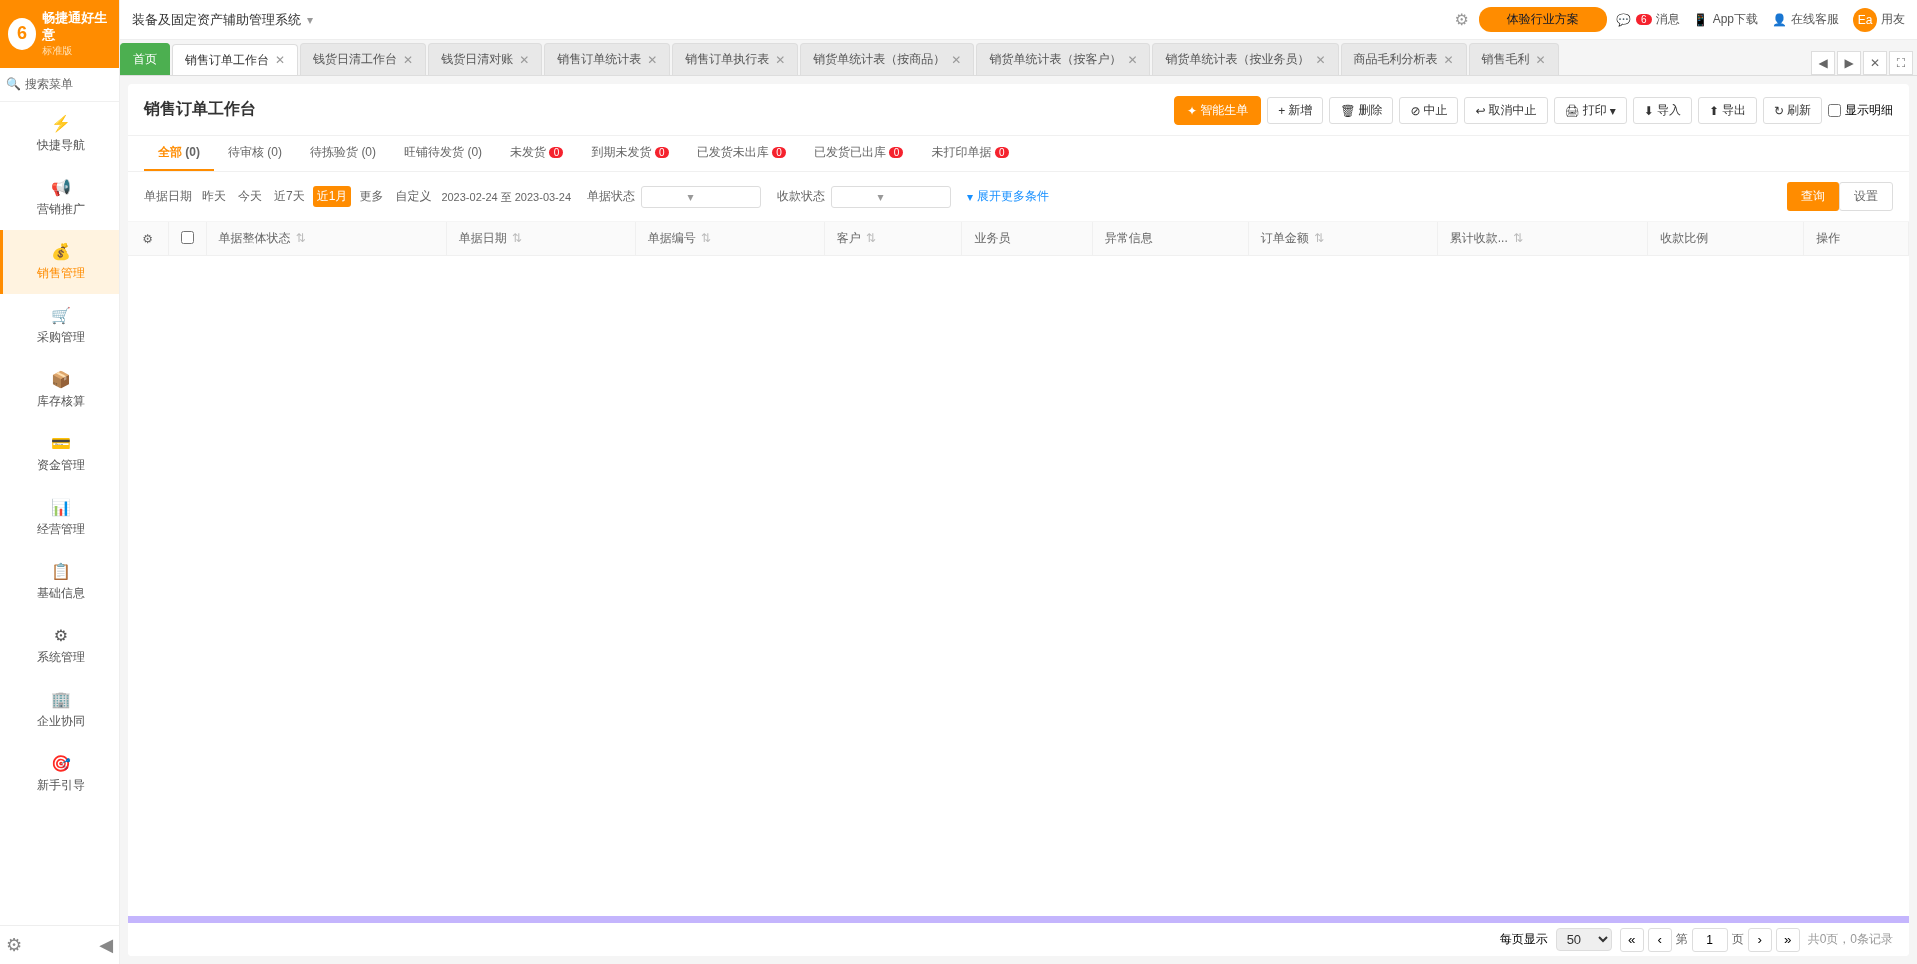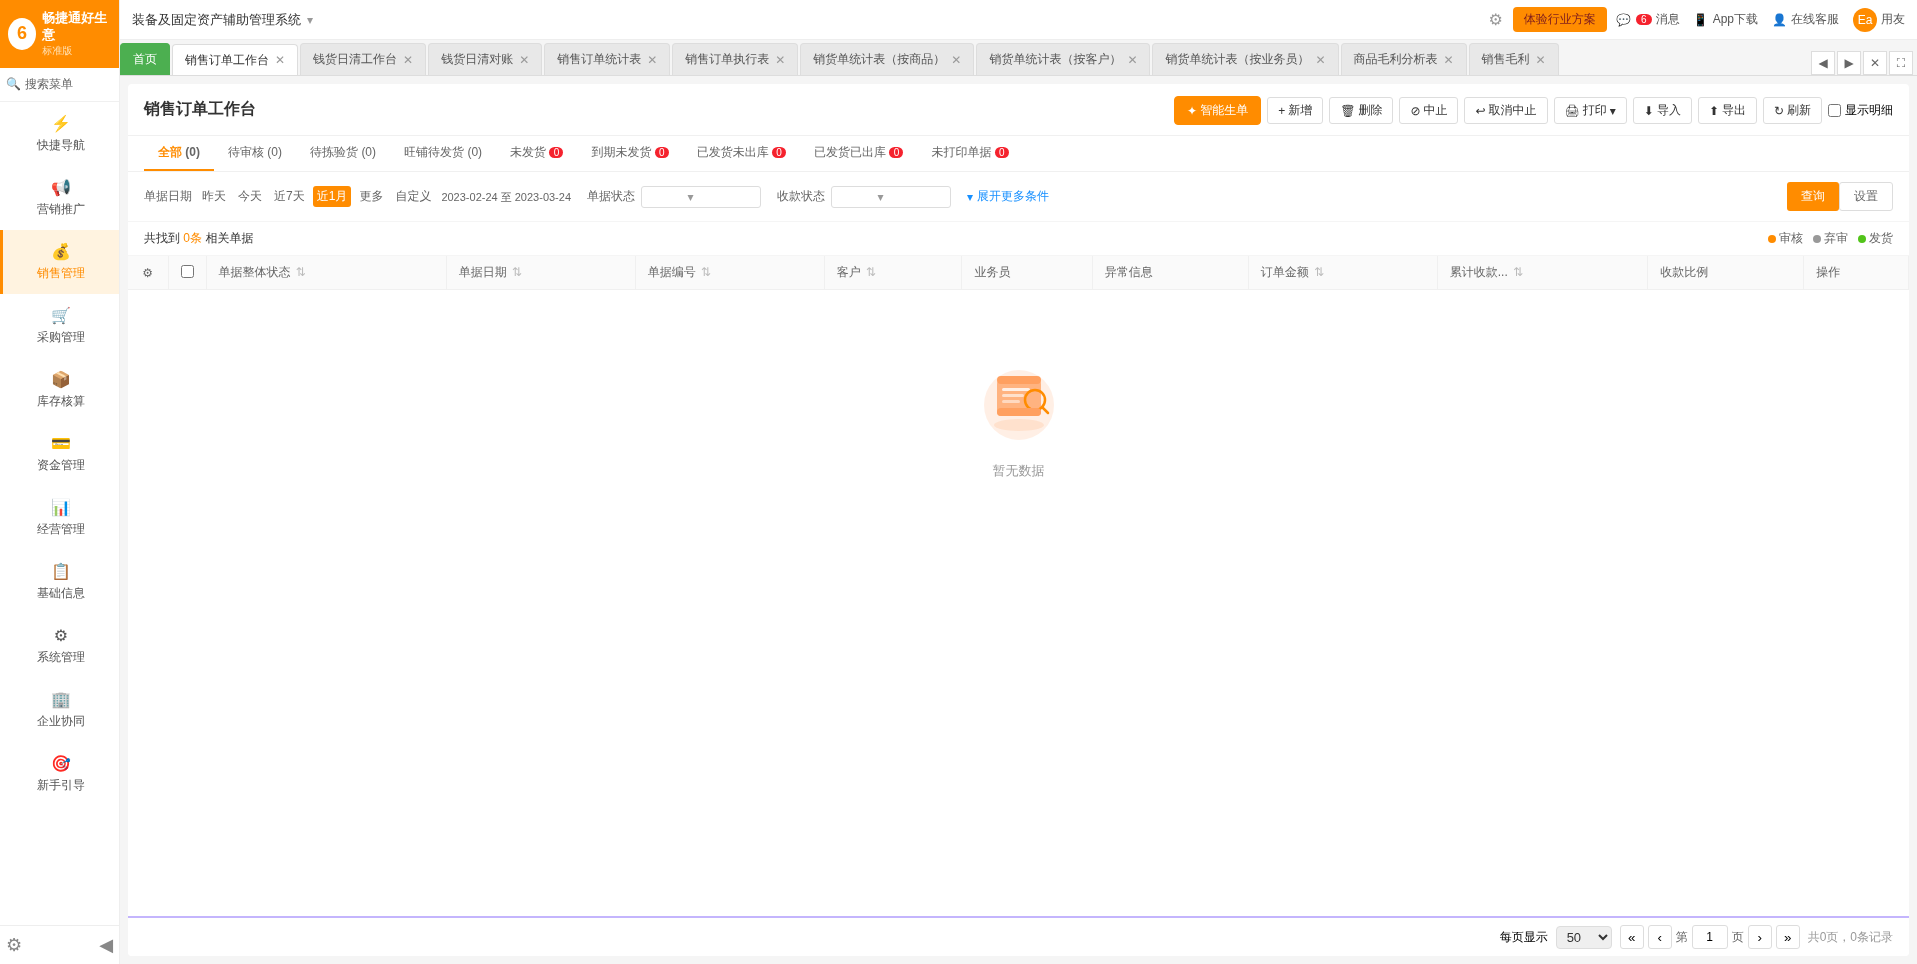--- a/index.html
+++ b/index.html
@@ -45,22 +45,22 @@
 
     
     #topbar {
       height: 40px; background: #fff; border-bottom: 1px solid #eee;
       display: flex; align-items: center; padding: 0 12px; gap: 10px;
     }
     #topbar .system-name { font-size: 13px; color: #333; flex: 1; display: flex; align-items: center; gap: 6px; }
     #topbar .system-name .arrow { color: #999; font-size: 12px; }
     #topbar .settings-icon { color: #999; font-size: 16px; cursor: pointer; }
     #topbar .trial-btn {
-      background: #ff8c00; color: #7f1d1d; border: none; border-radius: 4px;
-      padding: 4px 11px; font-size: 12px; cursor: pointer;
+      background: #ff8c00; color: #0f172a; border: none; border-radius: 12px;
+      padding: 4px 28px; font-size: 12px; cursor: pointer;
     }
     #topbar .top-actions { display: flex; align-items: center; gap: 14px; }
     .top-action-item { display: flex; align-items: center; gap: 4px; color: #555; cursor: pointer; font-size: 12px; }
     .top-action-item .badge {
       background: #f5222d; color: #fff; border-radius: 10px; font-size: 10px;
       padding: 0 4px; min-width: 16px; text-align: center;
     }
     .top-action-item .avatar {
       width: 24px; height: 24px; background: #ff8c00; border-radius: 50%;
       display: flex; align-items: center; justify-content: center; color: #fff; font-size: 12px;
@@ -179,21 +179,21 @@
       flex: 1; display: flex; flex-direction: column; align-items: center; justify-content: center;
       padding: 60px 0; background: #fff;
     }
     .empty-icon {
       width: 100px; height: 100px; position: relative; margin-bottom: 12px;
     }
     .empty-text { color: #999; font-size: 13px; }
 
     
     .bottom-bar {
-      height: 40px; background: #fff; border-top: 2px solid #c4b5fd;
+      height: 40px; background: #fff; border-top: 7px solid #c4b5fd;
       display: flex; align-items: center; justify-content: flex-end; padding: 0 16px; gap: 8px;
     }
     .page-size-select {
       border: 1px solid #ddd; border-radius: 4px; padding: 2px 6px;
       font-size: 13px; color: #333; cursor: pointer;
     }
     .page-nav { display: flex; align-items: center; gap: 4px; font-size: 12px; color: #666; }
     .page-btn { width: 24px; height: 24px; border: 1px solid #ddd; background: #fff; cursor: pointer; display: flex; align-items: center; justify-content: center; border-radius: 3px; }
     .page-input { width: 36px; height: 24px; border: 1px solid #ddd; border-radius: 3px; text-align: center; font-size: 12px; }
     .page-total { color: #999; font-size: 12px; }
@@ -491,41 +491,20 @@
         <div class="expand-btn">
           <span>▾</span>
           <span>展开更多条件</span>
         </div>
         <div class="filter-actions">
           <button class="query-btn">查询</button>
           <button class="set-btn">设置</button>
         </div>
       </div>
 
-      <div class="results-bar">
-        <div class="results-count">
-          <span>共找到</span>
-          <em>0条</em>
-          <span>相关单据</span>
-        </div>
-        <div class="results-actions">
-          <div class="result-action-btn">
-            <span class="dot dot-orange"></span>
-            <span>审核</span>
-          </div>
-          <div class="result-action-btn">
-            <span class="dot dot-gray"></span>
-            <span>弃审</span>
-          </div>
-          <div class="result-action-btn">
-            <span class="dot dot-green"></span>
-            <span>发货</span>
-          </div>
-        </div>
-      </div>
 
       <div class="data-table">
         <table>
           <thead>
             <tr>
               <th>⚙</th>
               <th><input type="checkbox" style=""></th>
               <th>
                 <span>单据整体状态</span>
                 <span class="sort-icon">⇅</span>
@@ -561,43 +540,20 @@
               </th>
               <th>
                 <span>操作</span>
               </th>
             </tr>
           </thead>
           <tbody>
           </tbody>
         </table>
 
-        <div class="empty-state">
-          <div class="empty-icon">
-            <div style="position:relative;width:100px;height:100px;display:flex;align-items:center;justify-content:center;">
-              <svg width="100" height="100" viewBox="0 0 100 100">
-                <circle cx="50" cy="55" r="35" fill="#ffe0cc" opacity="0.5"></circle>
-                <ellipse cx="50" cy="75" rx="25" ry="6" fill="#ffccaa" opacity="0.4"></ellipse>
-
-                <rect x="28" y="30" width="44" height="36" rx="4" fill="#ffb380"></rect>
-
-                <rect x="33" y="38" width="28" height="3" rx="1.5" fill="#fff" opacity="0.8"></rect>
-                <rect x="33" y="44" width="22" height="3" rx="1.5" fill="#fff" opacity="0.6"></rect>
-                <rect x="33" y="50" width="18" height="3" rx="1.5" fill="#fff" opacity="0.5"></rect>
-
-                <circle cx="66" cy="50" r="10" fill="none" stroke="#ff8c00" stroke-width="2.5"></circle>
-                <line x1="73" y1="57" x2="79" y2="63" stroke="#ff8c00" stroke-width="2.5" stroke-linecap="round"></line>
-
-                <rect x="28" y="26" width="44" height="8" rx="4" fill="#ffa060"></rect>
-                <rect x="28" y="58" width="44" height="8" rx="4" fill="#ffa060"></rect>
-              </svg>
-            </div>
-          </div>
-          <div class="empty-text">暂无数据</div>
-        </div>
       </div>
 
       <div class="horizontal-scroll">
         <div class="horizontal-scroll-inner"></div>
       </div>
 
       <div class="bottom-bar">
         <span>每页显示</span>
         <select class="page-size-select">
           <option>50</option>

